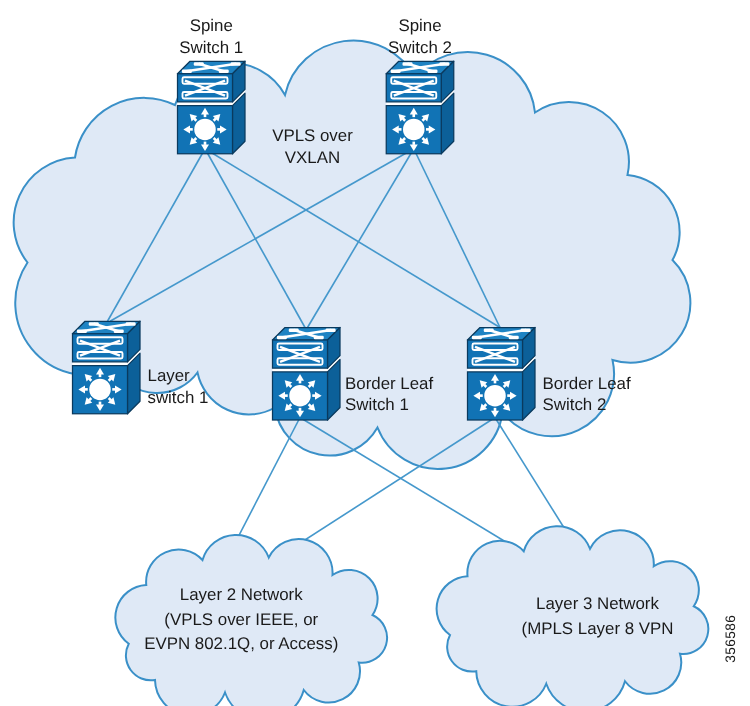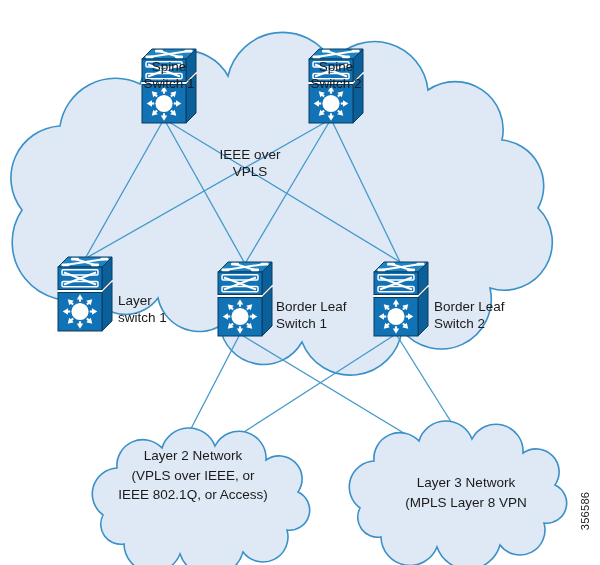--- a/index.html
+++ b/index.html
@@ -1,21 +1,21 @@
 <!DOCTYPE html>
 <html><head>
 <meta charset="utf-8">
 <style>
   html,body{margin:0;padding:0;background:#ffffff;}
   body{width:600px;height:565px;position:relative;overflow:hidden;
        font-family:"Liberation Sans",sans-serif;color:#1a1a1a;}
   .stage{position:absolute;left:0;top:0;width:600px;height:565px;}
   svg{position:absolute;left:0;top:0;}
   .lbl{position:absolute;font-size:13.5px;line-height:17px;white-space:nowrap;}
-  .lbl.center{text-align:center;margin-top:46px;}
+  .lbl.center{text-align:center;}
   .cloud-lbl{position:absolute;font-size:13.5px;line-height:19.5px;text-align:center;white-space:nowrap;}
   .fig-num{position:absolute;left:551px;top:504px;width:70px;height:14px;
            transform:rotate(-90deg);font-size:11px;text-align:center;letter-spacing:.3px;}
 </style>
 </head>
 <body>
 
 <div class="stage">
 
   <svg width="600" height="565" viewBox="0 0 600 565">
@@ -122,41 +122,41 @@
 
   <div class="lbl center" style="left:114px;top:12px;width:110px">
     <div>Spine</div>
     <div>Switch 1</div>
   </div>
   <div class="lbl center" style="left:281px;top:12px;width:110px">
     <div>Spine</div>
     <div>Switch 2</div>
   </div>
   <div class="lbl center" style="left:195px;top:100px;width:110px">
-    <div>IEEE over</div>
-    <div>VPLS</div>
+    <div>VPLS over</div>
+    <div>VXLAN</div>
   </div>
   <div class="lbl" style="left:118px;top:292px">
     <div>Layer</div>
     <div>switch 1</div>
   </div>
   <div class="lbl" style="left:276px;top:298px">
     <div>Border Leaf</div>
     <div>Switch 1</div>
   </div>
   <div class="lbl" style="left:434px;top:298px">
     <div>Border Leaf</div>
     <div>Switch 2</div>
   </div>
 
-  <div class="cloud-lbl" style="left:83px;top:446px;width:220px">
+  <div class="cloud-lbl" style="left:83px;top:466px;width:220px">
     <div>Layer 2 Network</div>
     <div>(VPLS over IEEE, or</div>
-    <div>IEEE 802.1Q, or Access)</div>
+    <div>EVPN 802.1Q, or Access)</div>
   </div>
-  <div class="cloud-lbl" style="left:356px;top:473px;width:220px">
+  <div class="cloud-lbl" style="left:368px;top:473px;width:220px">
     <div>Layer 3 Network</div>
     <div>(MPLS Layer 8 VPN</div>
   </div>
 
   <div class="fig-num">356586</div>
 
 </div>
 
 </body></html>

